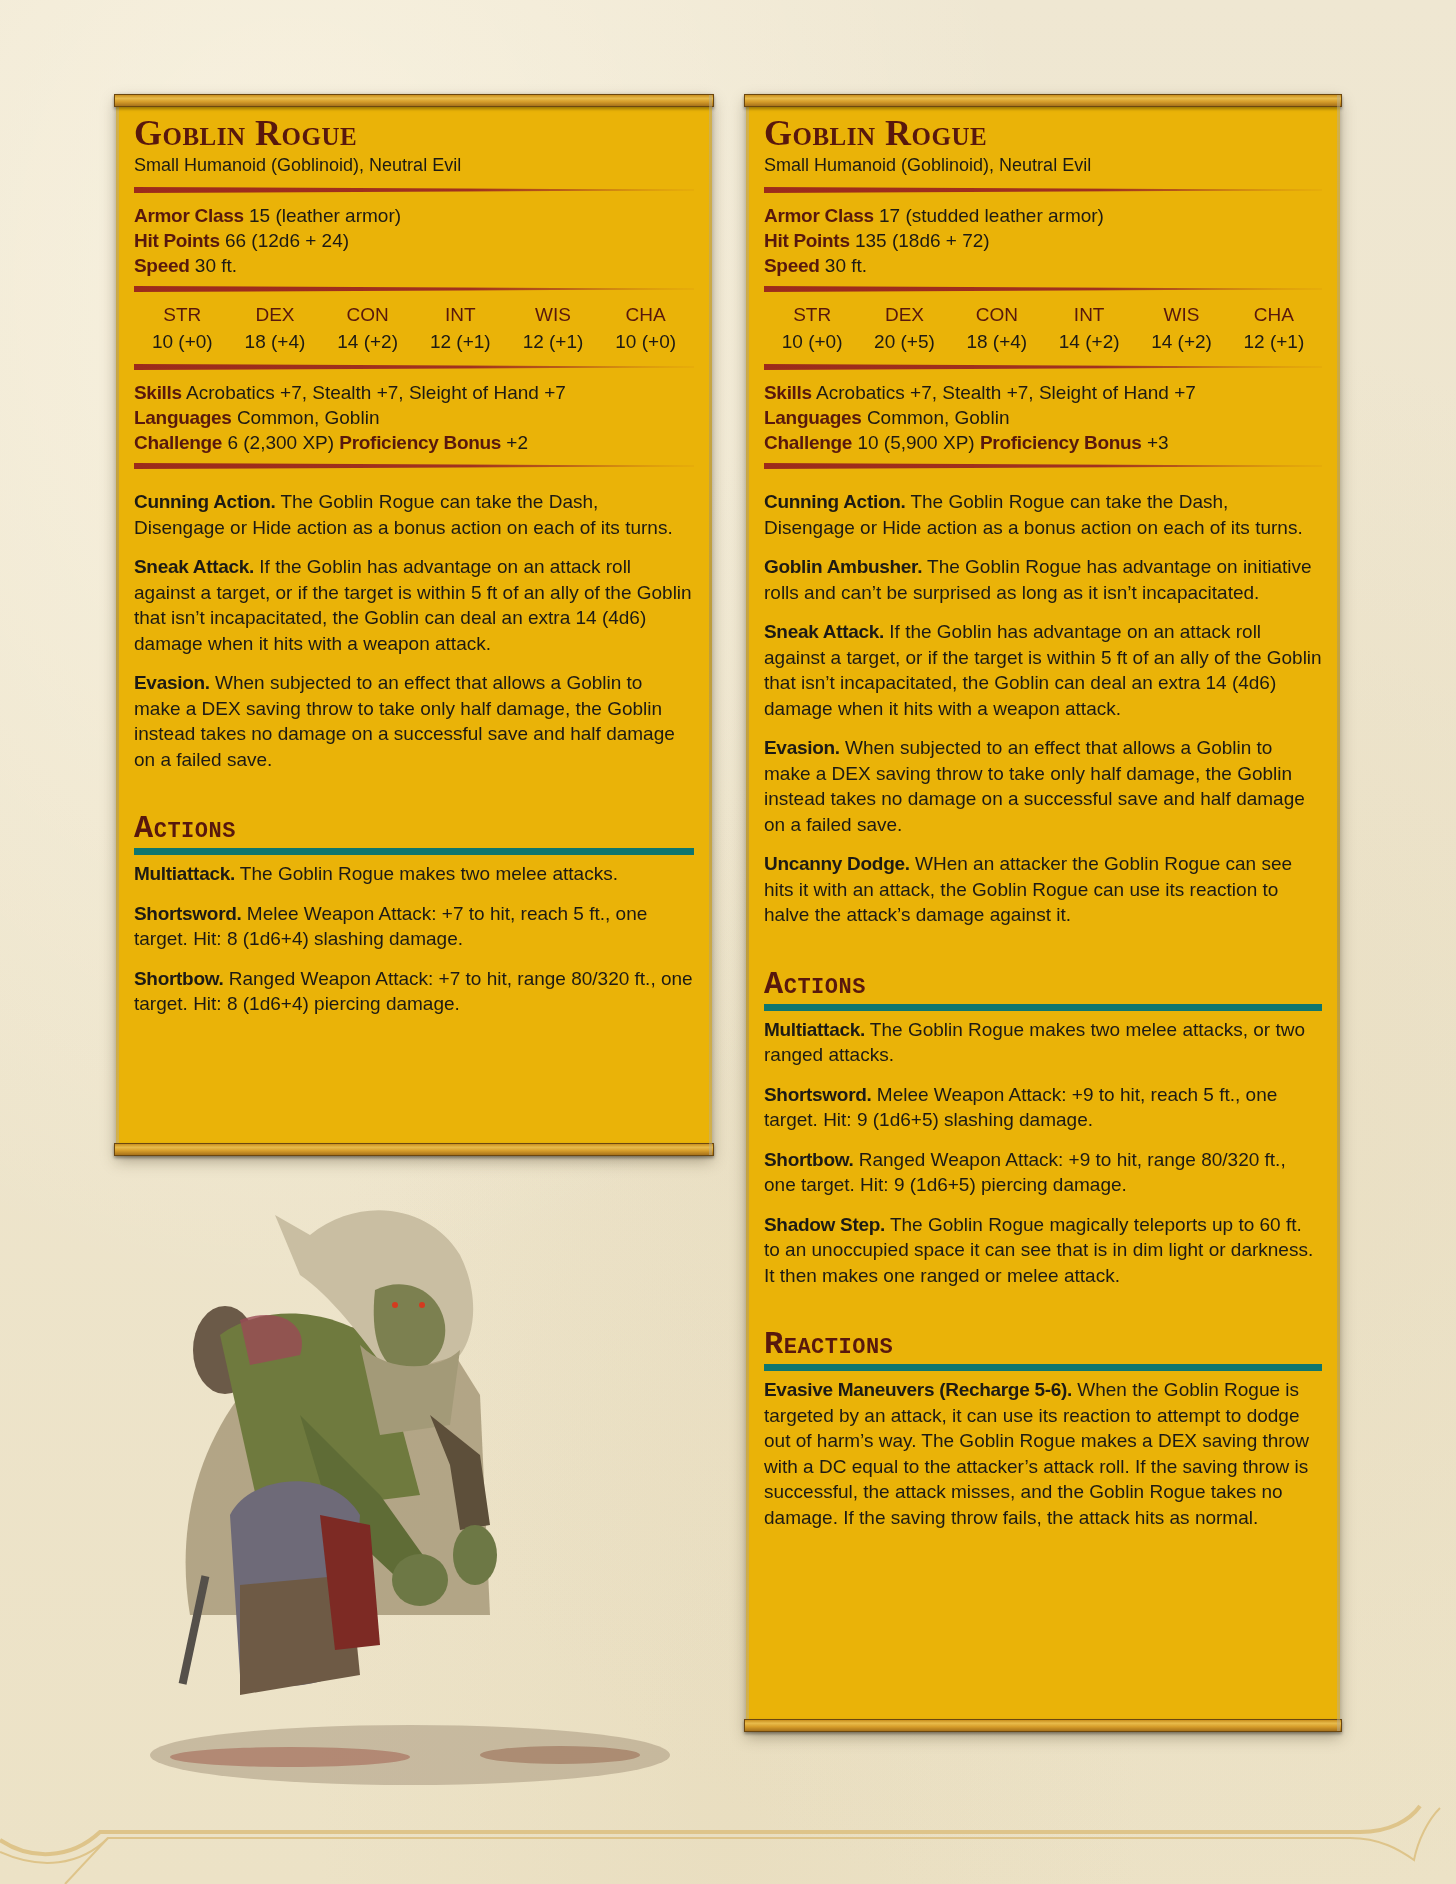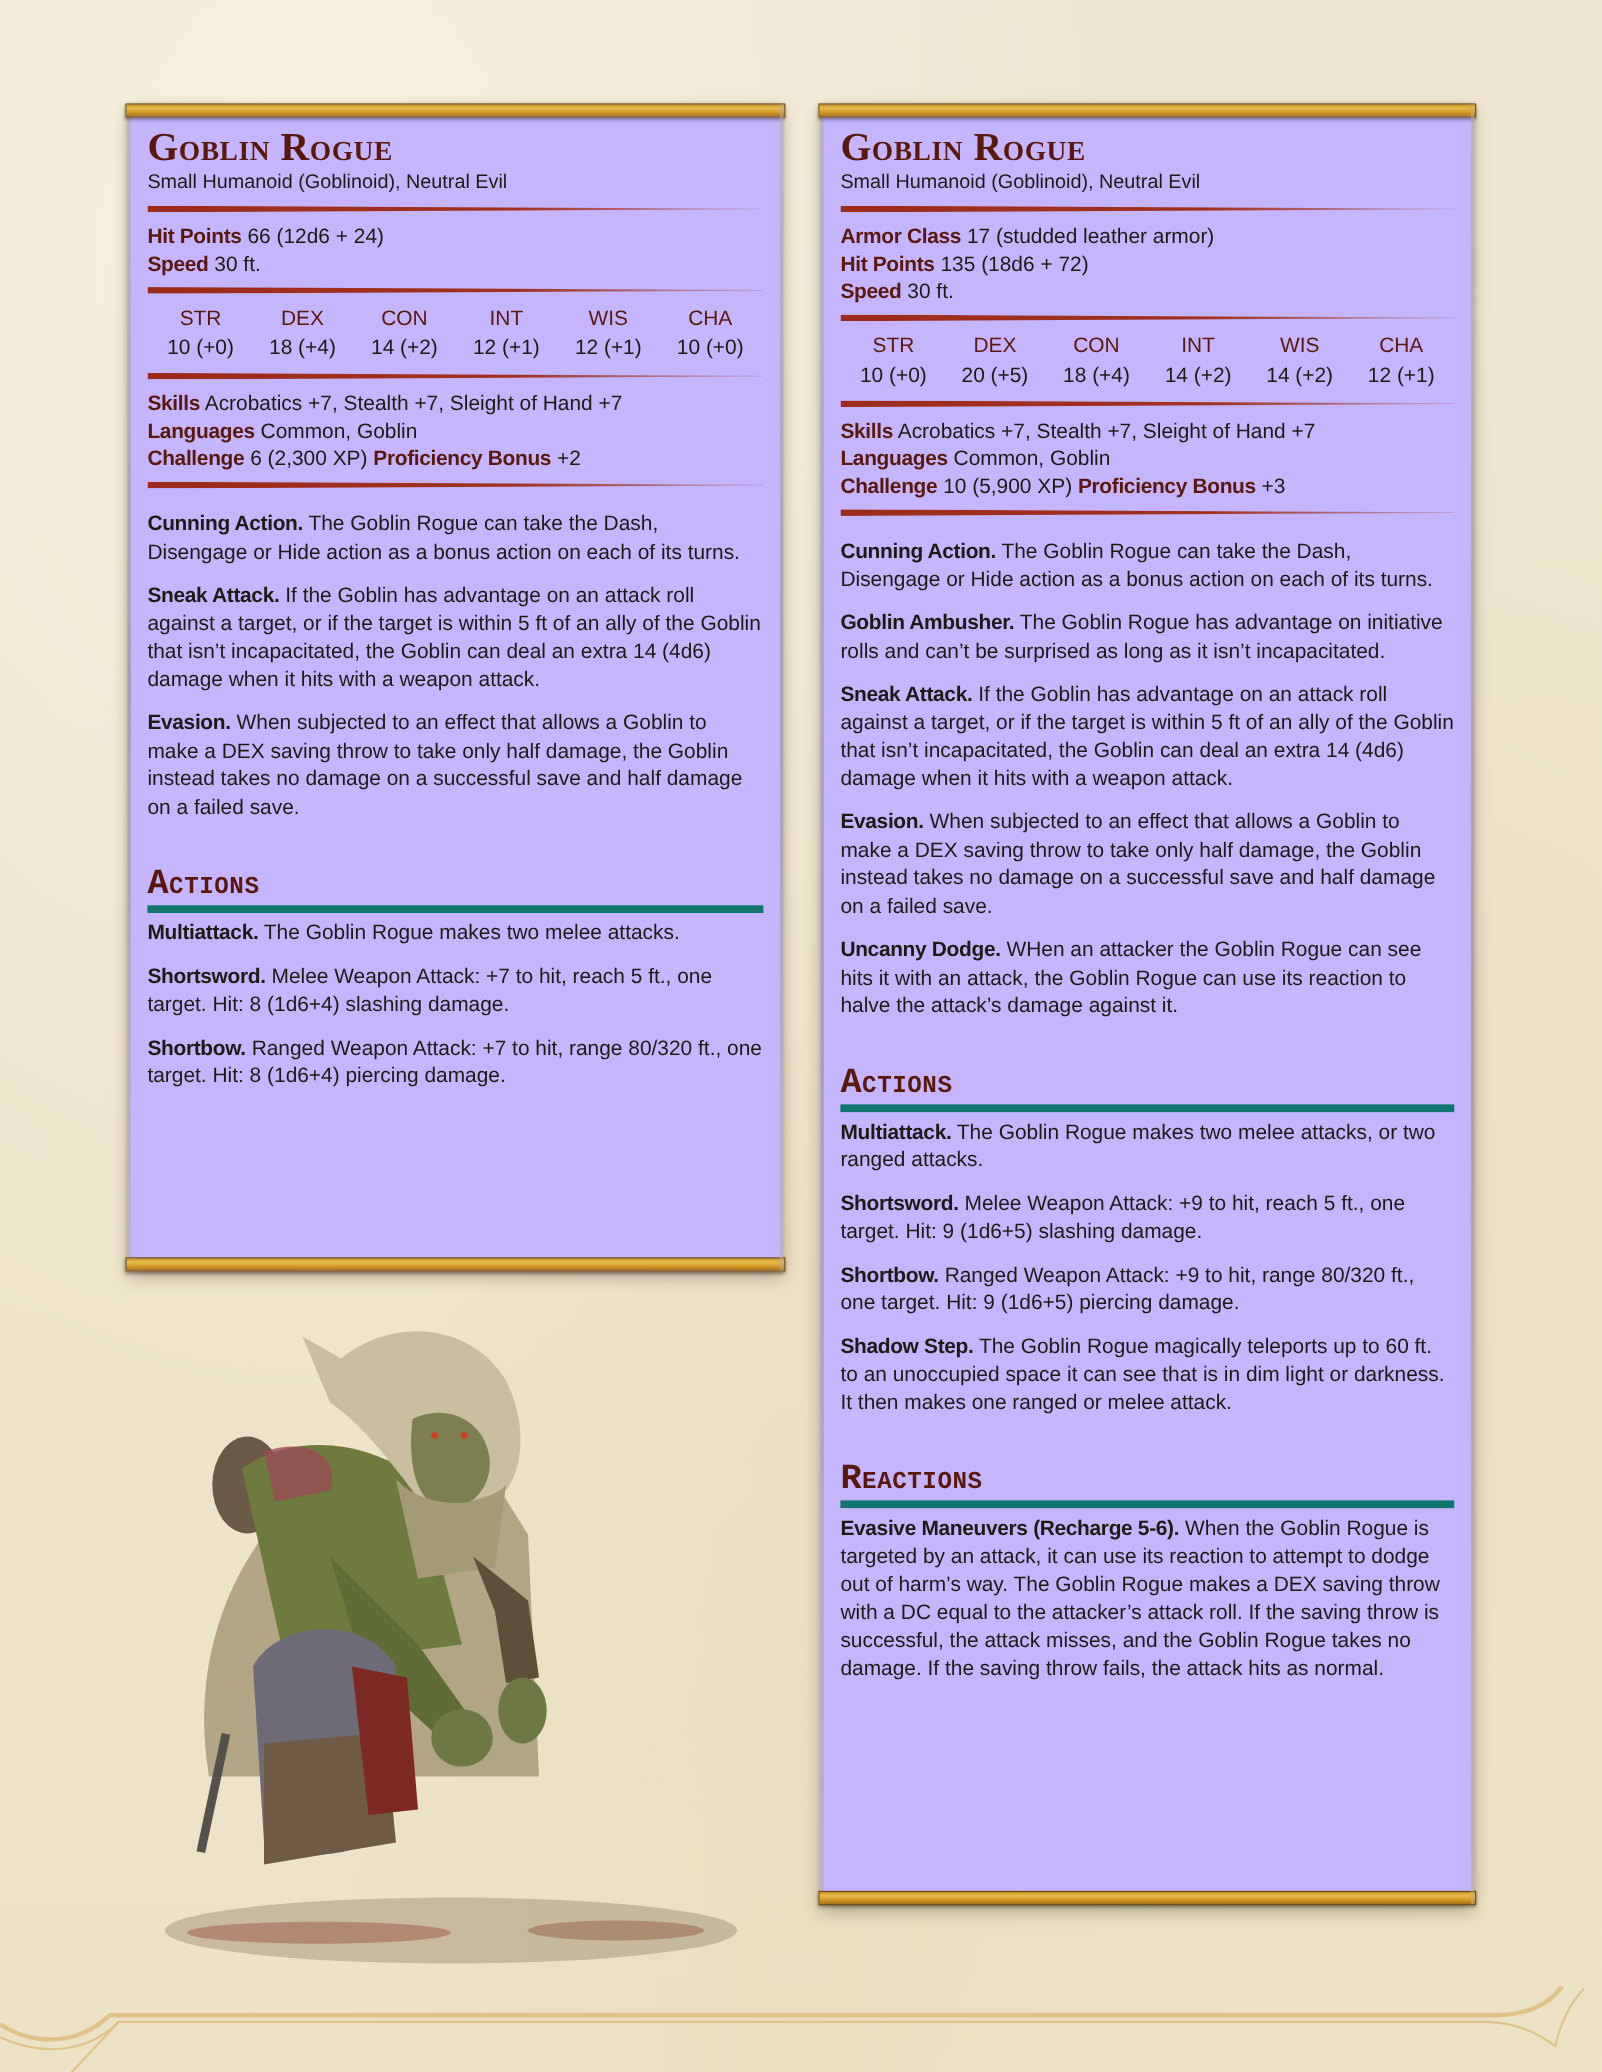--- a/index.html
+++ b/index.html
@@ -9,21 +9,21 @@
     background-image:
       radial-gradient(ellipse at 20% 15%, rgba(255,250,235,0.55), rgba(255,250,235,0) 45%),
       radial-gradient(ellipse at 80% 60%, rgba(225,212,180,0.35), rgba(225,212,180,0) 50%),
       radial-gradient(ellipse at 50% 95%, rgba(230,218,186,0.5), rgba(230,218,186,0) 40%),
       linear-gradient(180deg, #efe7d2 0%, #ece2c6 100%);
     font-family: "Liberation Sans", sans-serif;
     color: #1d1a14;
   }
   .card {
     position: absolute;
-    background: #c4b5fd;
+    background: #eab308;
     box-shadow: 0 6px 14px rgba(60,45,20,0.35), 0 0 4px rgba(60,45,20,0.2);
   }
   .card::before {
     content: ""; position: absolute; left: 0; top: 0; bottom: 0; width: 3px;
     background: linear-gradient(180deg, #b9ae92, #8f8670 50%, #b9ae92);
     opacity: 0.5;
   }
   .card::after {
     content: ""; position: absolute; right: 0; top: 0; bottom: 0; width: 3px;
     background: linear-gradient(180deg, #b9ae92, #8f8670 50%, #b9ae92);
@@ -67,20 +67,21 @@
 </style>
 </head>
 <body>
 
 <div class="card" style="left:116px; top:95px; width:596px; height:1060px;">
   <div class="bar top"></div>
   <div class="inner">
     <h1 class="title">Goblin Rogue</h1>
     <p class="subtitle">Small Humanoid (Goblinoid), Neutral Evil</p>
     <div class="taper"></div>
+    <div class="prop"><span class="lbl">Armor Class</span> <span>15 (leather armor)</span></div>
     <div class="prop"><span class="lbl">Hit Points</span> <span>66 (12d6 + 24)</span></div>
     <div class="prop"><span class="lbl">Speed</span> <span>30 ft.</span></div>
     <div class="taper"></div>
     <div class="abilities">
       <div class="ab">
           <div class="h">STR</div>
           <div class="v">10 (+0)</div>
         </div>
       <div class="ab">
           <div class="h">DEX</div>

